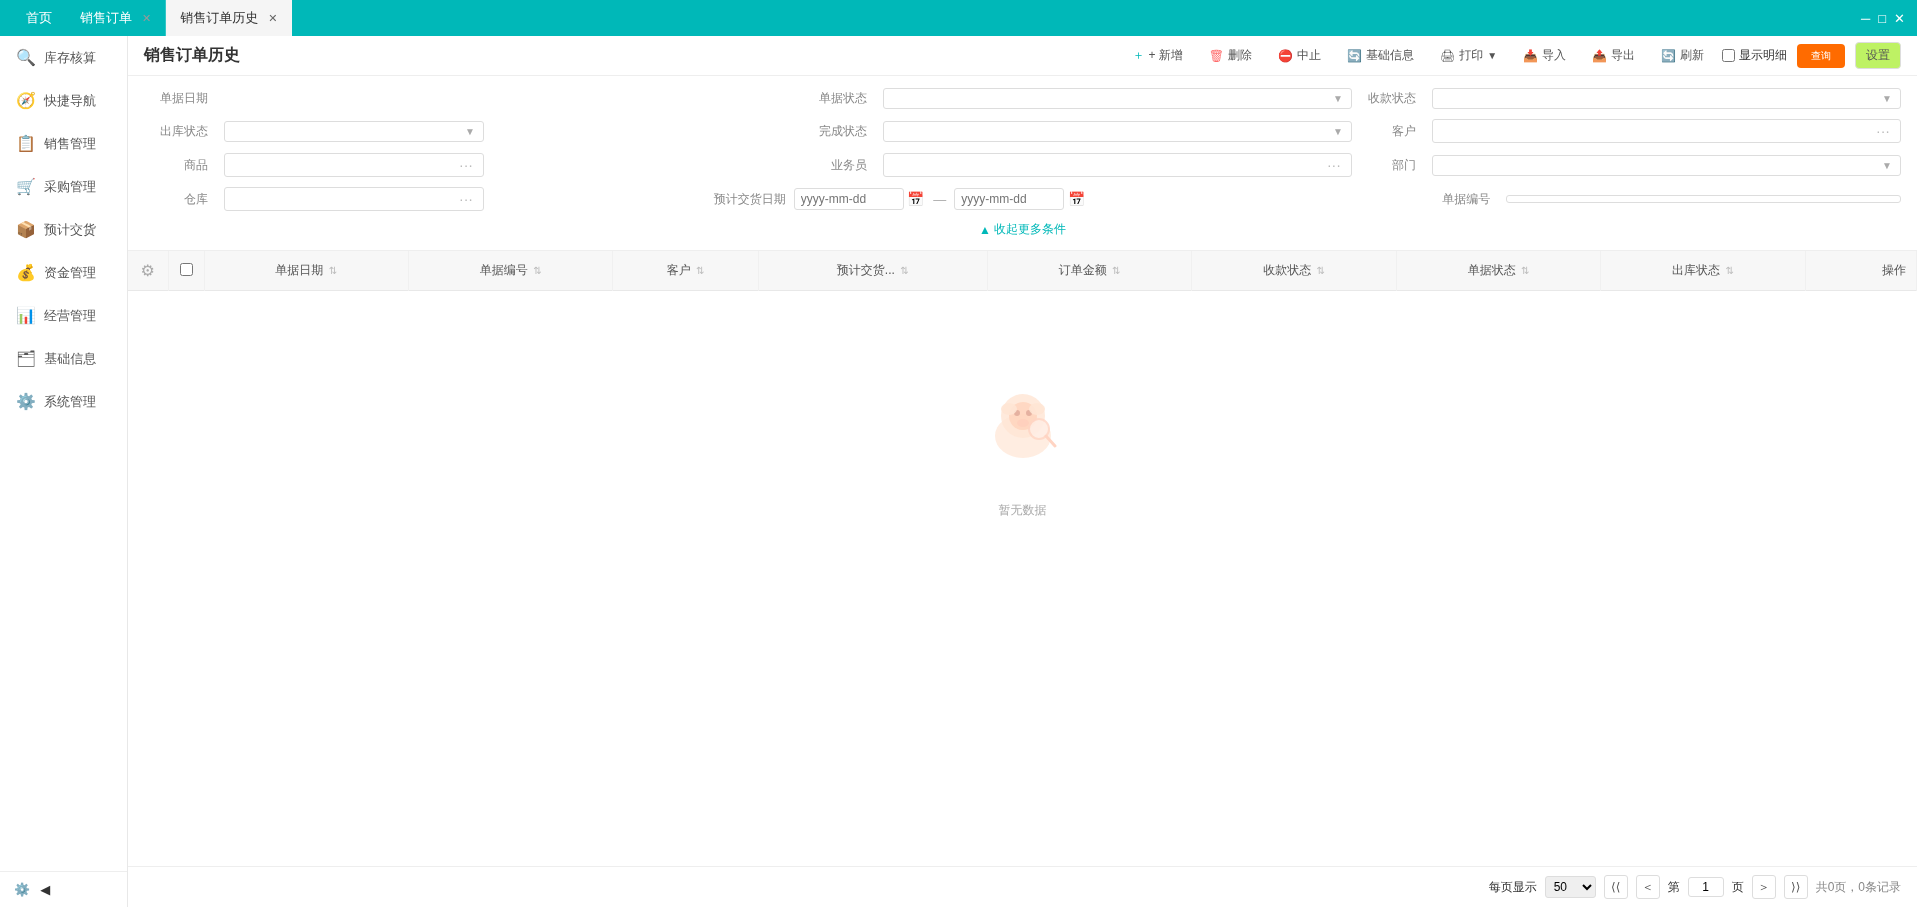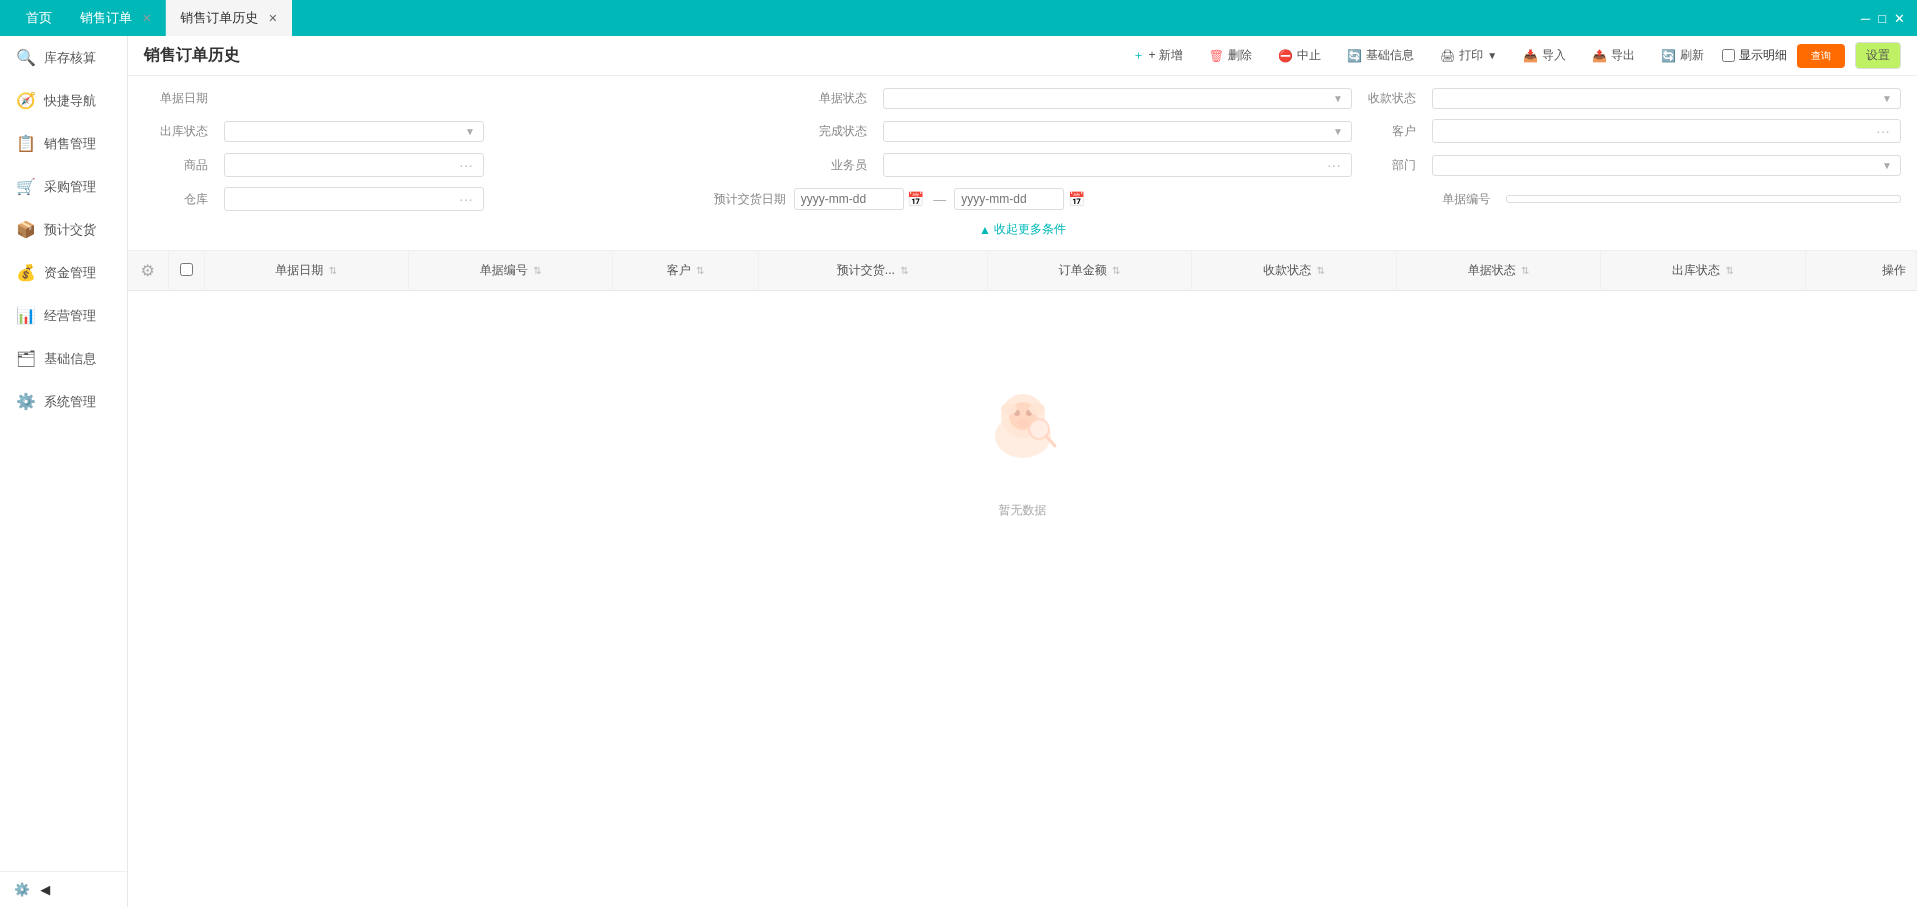--- a/index.html
+++ b/index.html
@@ -351,15 +351,31 @@
             <ellipse cx="64" cy="38" rx="8" ry="6" fill="#ffccaa" opacity="0.9"></ellipse>
             <ellipse cx="50" cy="52" rx="6" ry="4" fill="#ff9977" opacity="0.6"></ellipse>
             <circle cx="66" cy="58" r="10" fill="#ffddcc" opacity="0.8" stroke="#ffaa88" stroke-width="2"></circle>
             <line x1="73" y1="65" x2="82" y2="75" stroke="#ffaa88" stroke-width="3" stroke-linecap="round"></line>
           </svg>
         </div>
         <span class="empty-text">暂无数据</span>
       </div>
     </div>
 
+    <div class="pagination-bar">
+      <span>每页显示</span>
+      <select class="page-size-select">
+        <option>50</option>
+        <option>20</option>
+        <option>100</option>
+      </select>
+      <div class="page-btn">⟨⟨</div>
+      <div class="page-btn">＜</div>
+      <span>第</span>
+      <input type="text" class="page-input" value="1" style="">
+      <span>页</span>
+      <div class="page-btn">＞</div>
+      <div class="page-btn">⟩⟩</div>
+      <span class="page-info">共0页，0条记录</span>
+    </div>
 
   </div>
 </div>
 
 </body></html>

